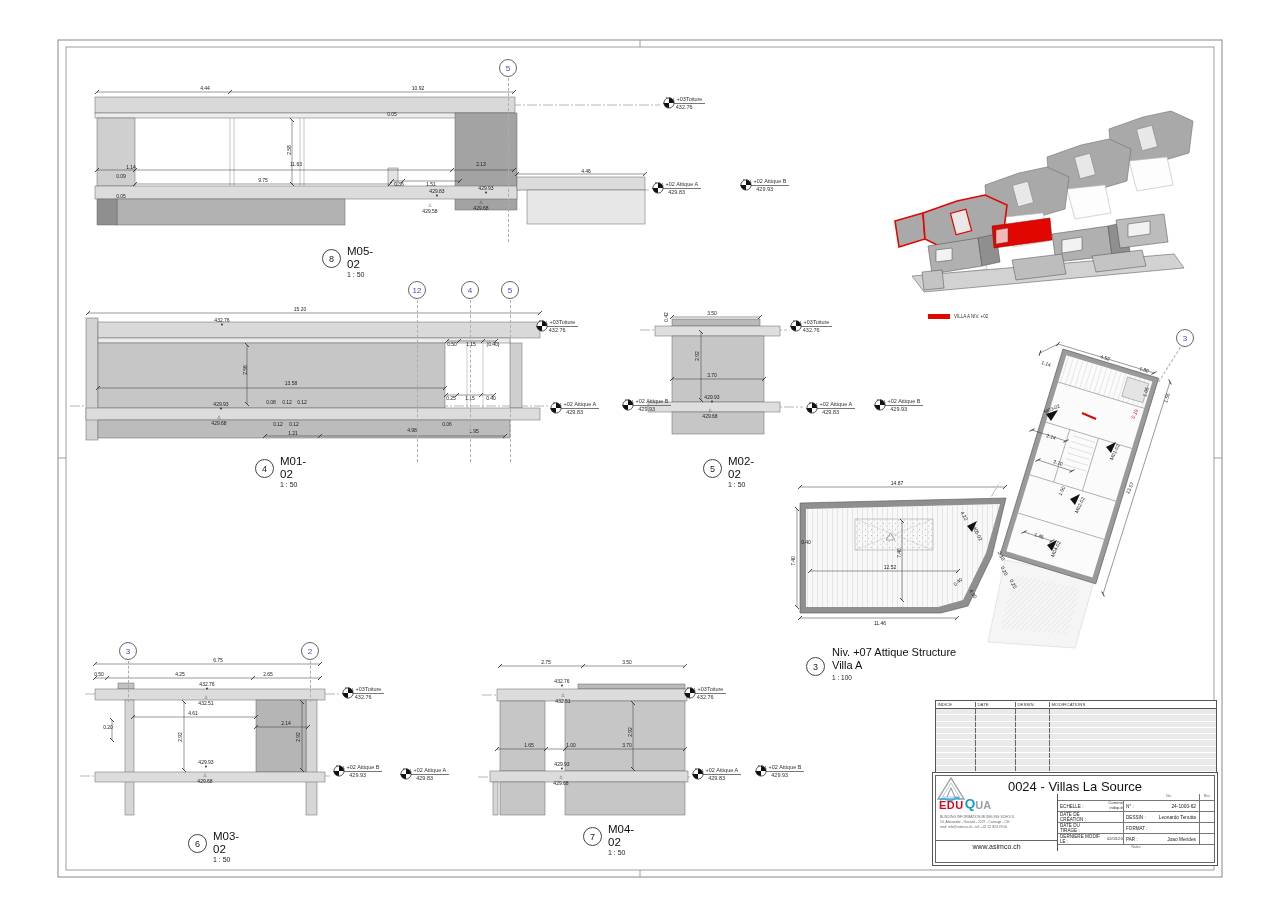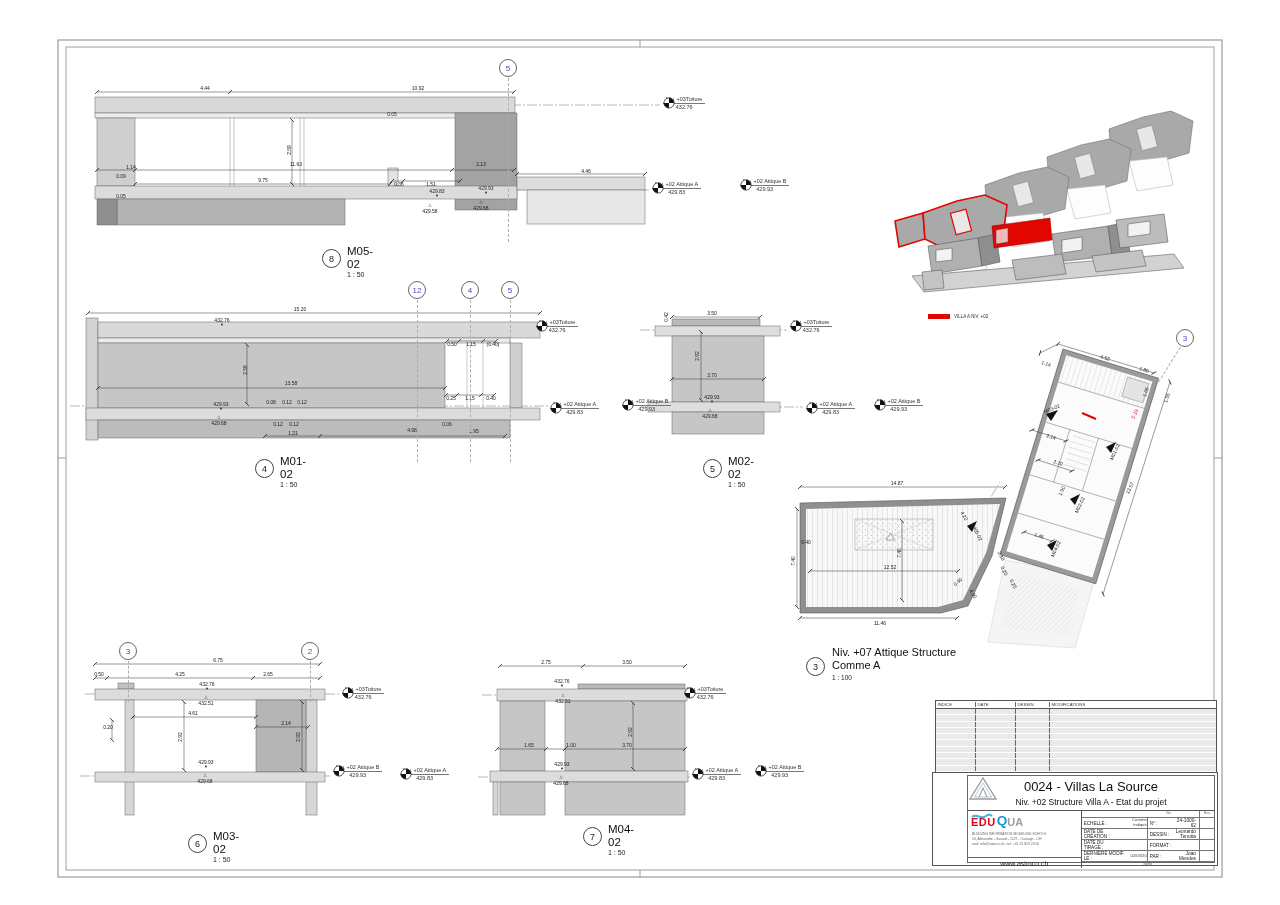--- a/index.html
+++ b/index.html
@@ -34,21 +34,21 @@
   .legend-label{font-size:4.5px;color:#333;}
   
   .revtable{position:absolute;left:935px;top:700px;width:280px;border:0.5px solid #555;background:#fff;}
   .rev-row{display:flex;}
   .rev-cell{border-right:0.5px solid #666;box-sizing:border-box;padding-left:1.5px;font-size:4.3px;color:#333;overflow:hidden;}
   .rev-c1{width:40px;}.rev-c2{width:40px;}.rev-c3{width:34px;}.rev-c4{flex:1;border-right:none;}
   .rev-head{height:7px;border-bottom:0.5px solid #555;align-items:center;}
   .rev-empty{height:5.3px;background:#eaeaea;border-bottom:1.4px solid #fff;}
   
   .tblock{position:absolute;left:932px;top:772px;width:286px;height:94px;border:0.8px solid #555;background:#fff;box-sizing:border-box;}
-  .tblock-inner{position:absolute;left:2px;top:2px;right:2px;bottom:2px;border:0.5px solid #666;margin-left:32px;}
+  .tblock-inner{position:absolute;left:2px;top:2px;right:2px;bottom:2px;border:0.5px solid #666;}
   .tb-title{font-size:13px;color:#111;text-align:center;padding-top:3px;}
   .tb-sub{font-size:8.5px;color:#111;text-align:center;padding:3px 0 3px;border-bottom:0.6px solid #555;}
   .tb-body{display:flex;height:57px;}
   .tb-logo-cell{width:122px;border-right:0.6px solid #555;display:flex;flex-direction:column;box-sizing:border-box;}
   .tb-logo-row{display:flex;align-items:center;justify-content:space-between;padding:2px 4px 0 3px;}
   .lg-word{display:flex;align-items:flex-end;position:relative;}
   .lg-edu{font-weight:bold;font-size:11px;color:#e2001a;letter-spacing:0.5px;}
   .lg-q{font-weight:bold;font-size:13.5px;color:#0f9bd7;margin-left:1px;}
   .lg-ua{font-weight:bold;font-size:11px;color:#9aa0a6;}
   .lg-wave{position:absolute;right:6px;bottom:-5px;}
@@ -609,21 +609,21 @@
           <div class="sec-label">M04-02</div>
           <div class="sec-scale">1 : 50</div>
         </div>
       </div>
     </div>
 
 <div class="plan-title">
   <div class="pt-l1">Niv. +07 Attique  Structure</div>
   <div class="pt-row">
     <div class="sec-circle" style="margin-top:-2px">3</div>
-    <div class="pt-l2">Comme A</div>
+    <div class="pt-l2">Villa A</div>
   </div>
   <div class="pt-scale">1 : 100</div>
 </div>
 
 <div class="legend">
   <div class="legend-swatch" id="legend-swatch" style="background: rgb(225, 6, 0);"></div>
   <div class="legend-label">VILLA A NIV. +02</div>
 </div>
 
 <div class="revtable" id="revtable">
@@ -697,21 +697,20 @@
         <div class="rev-cell rev-c1"></div>
         <div class="rev-cell rev-c2"></div>
         <div class="rev-cell rev-c3"></div>
         <div class="rev-cell rev-c4"></div>
       </div>
     </div>
 
 <div class="tblock">
   <div class="tblock-inner">
     <div class="tb-title">0024 - Villas La Source</div>
-    <div class="tb-sub">Niv. +02 Structure Villa A - Etat du projet</div>
     <div class="tb-body">
       <div class="tb-logo-cell">
         <div class="tb-logo-row">
           <svg width="30" height="26" viewBox="0 0 30 26">
             <path d="M15,2 L28,23 L2,23 Z" fill="none" stroke="#97a0a6" stroke-width="1.4"></path>
             <path d="M15,7 L23.5,21 L6.5,21 Z" fill="none" stroke="#b7bec3" stroke-width="0.9"></path>
             <path d="M11,21 L15,12 L19,21" fill="none" stroke="#97a0a6" stroke-width="1.1"></path>
           </svg>
           <div class="lg-word">
             <span class="lg-edu">EDU</span>

